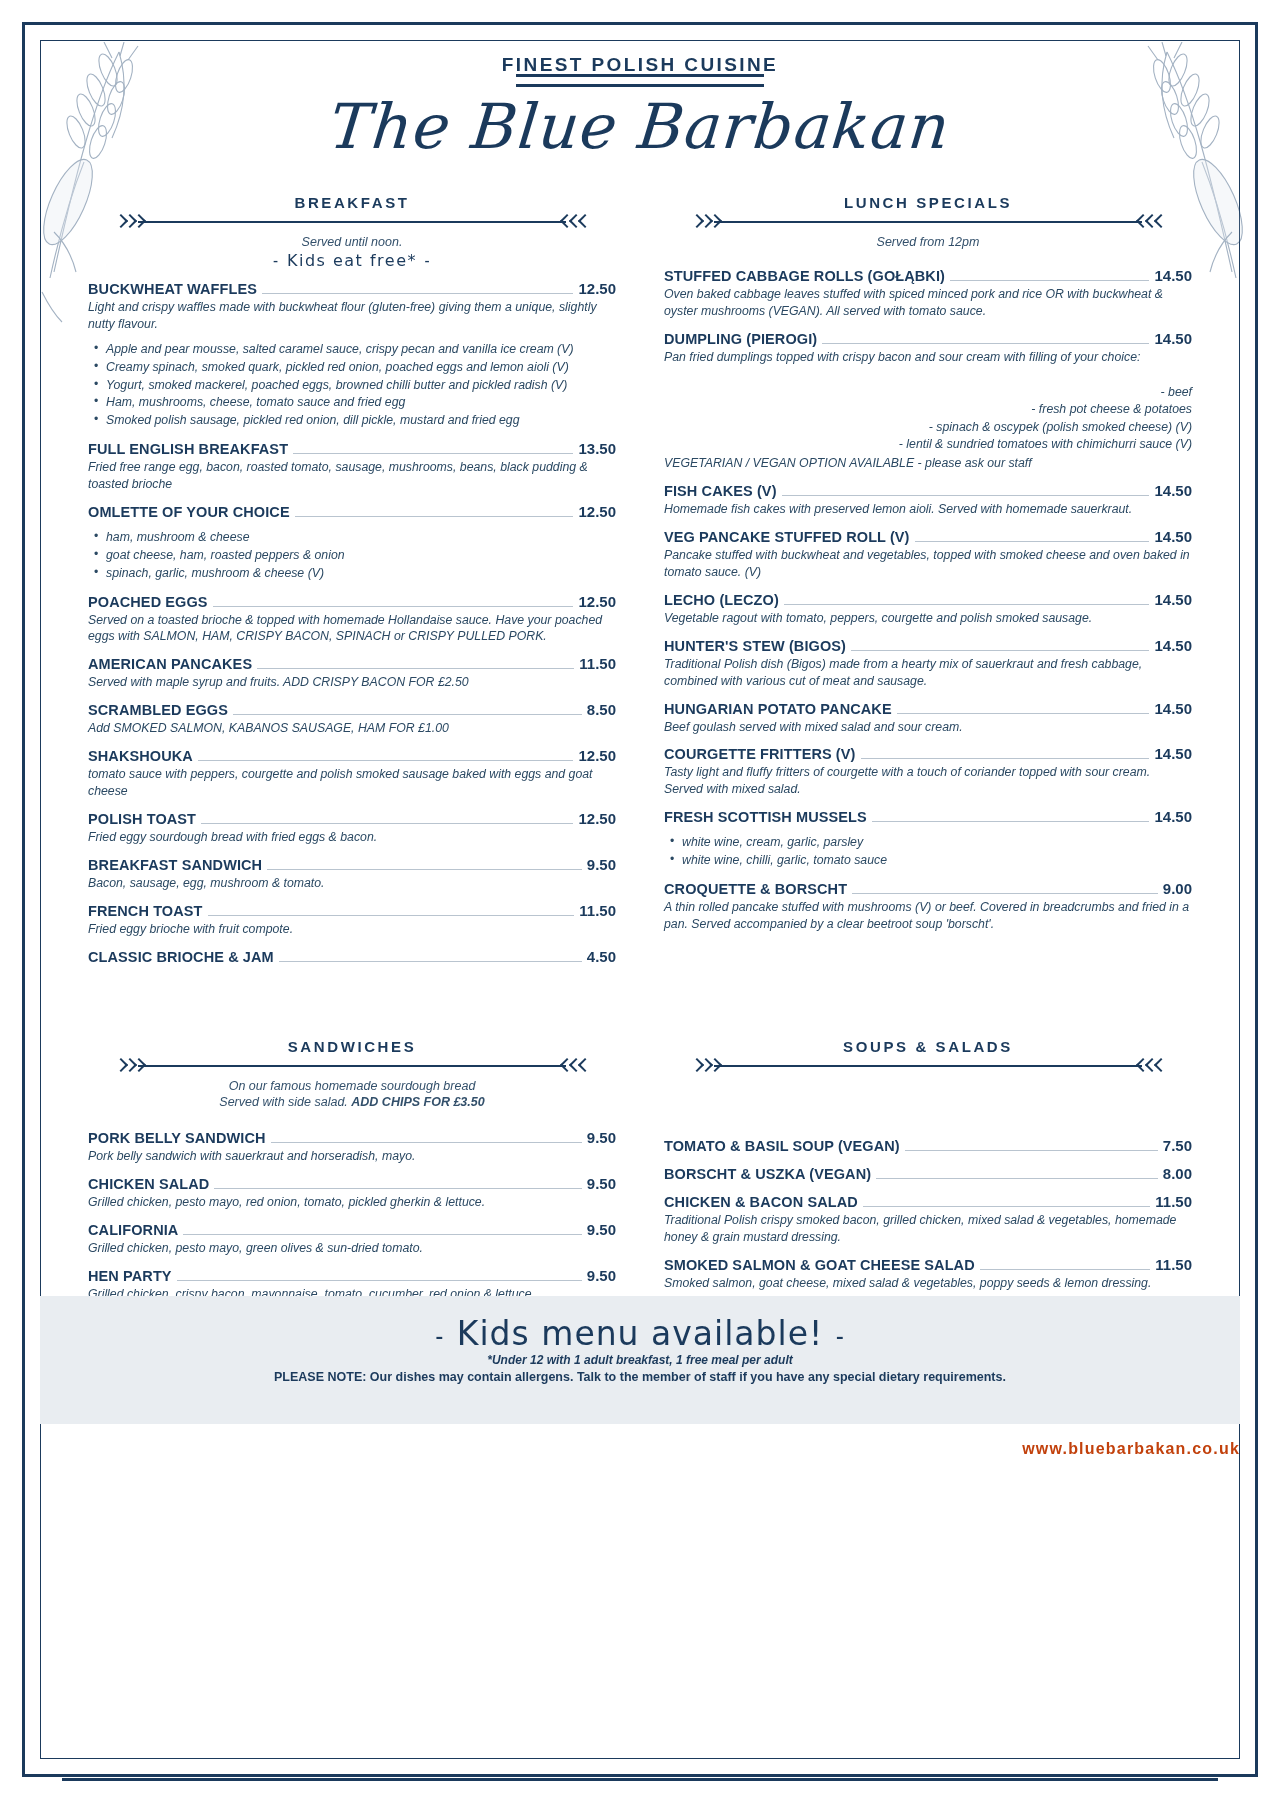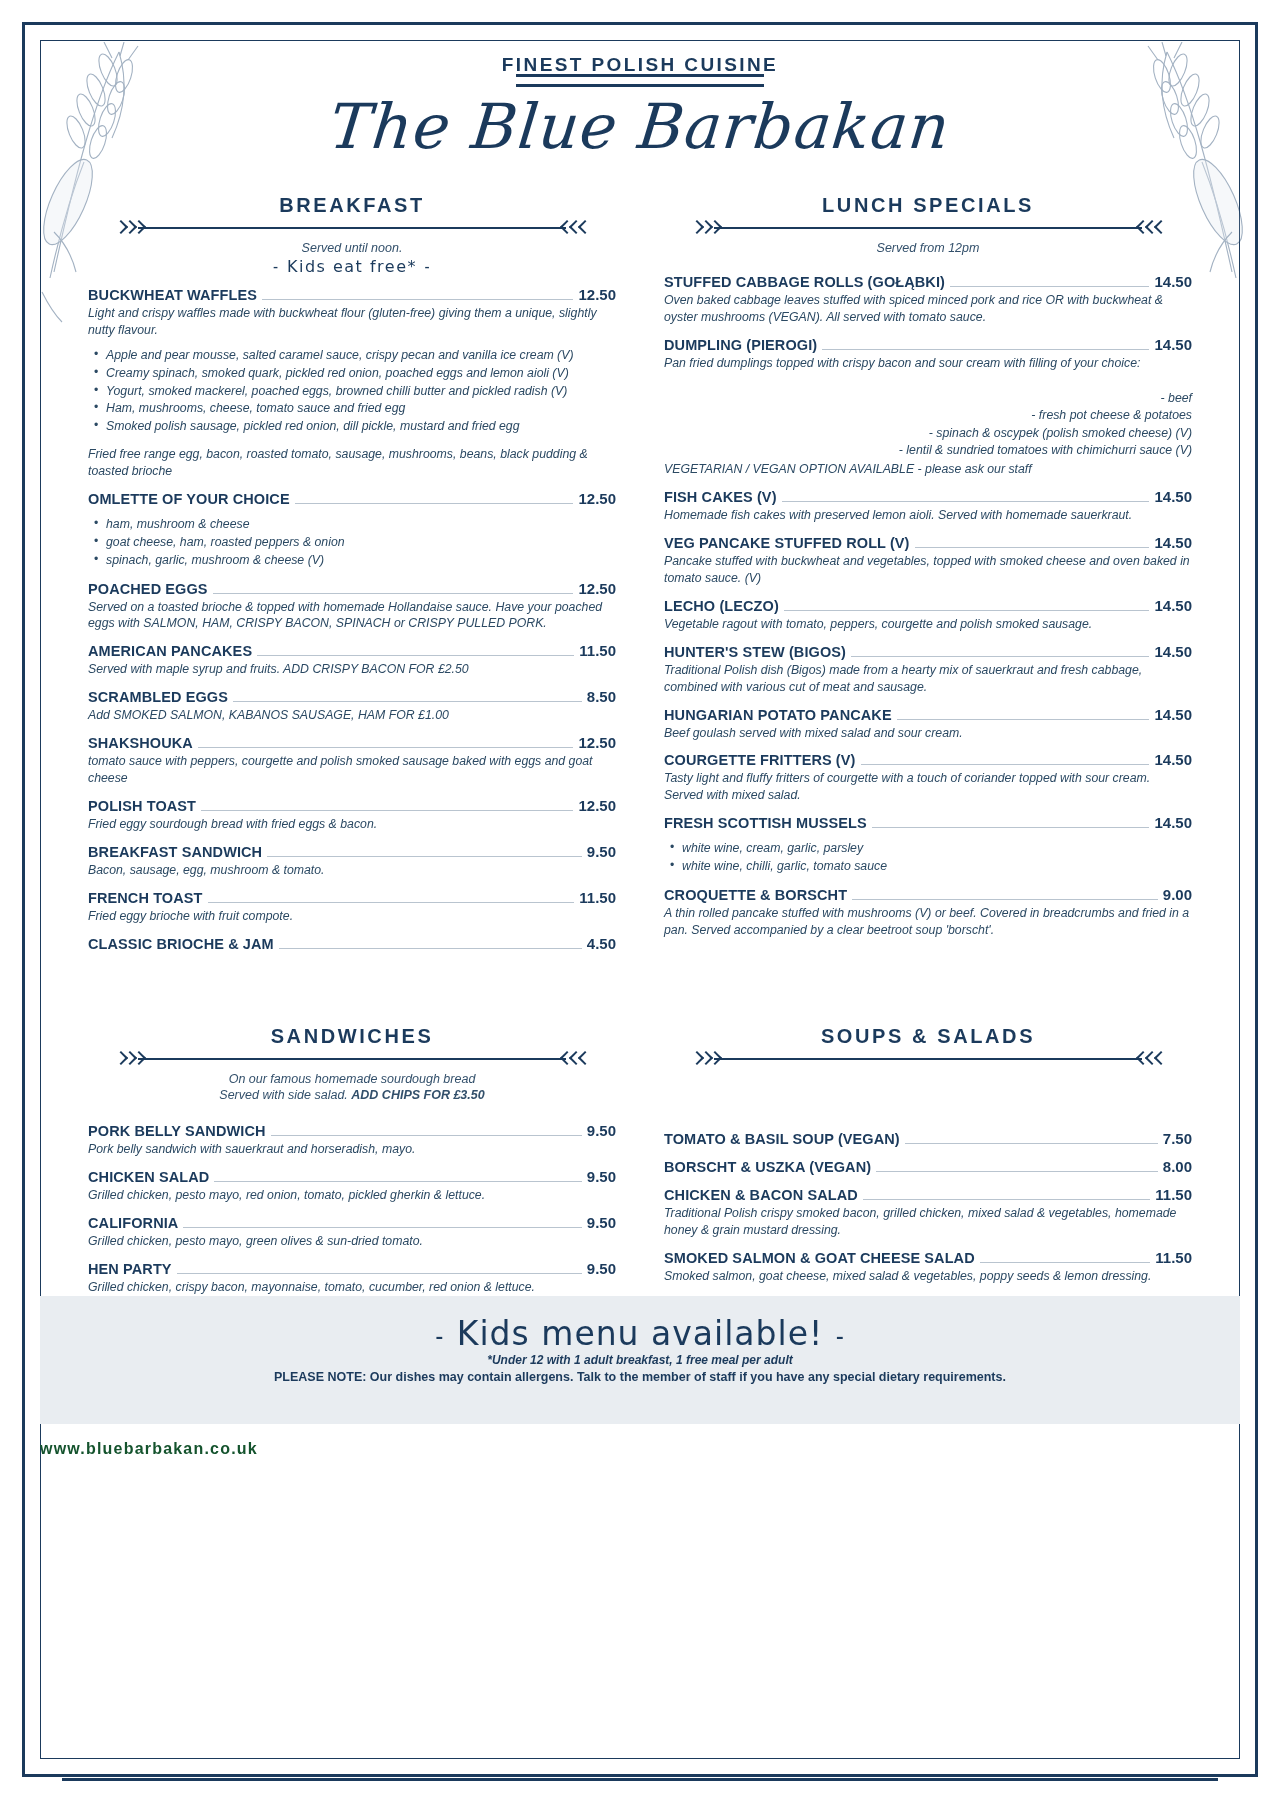--- a/index.html
+++ b/index.html
@@ -64,21 +64,21 @@
   .wheat { position: absolute; opacity: .55; }
   .wheat-left { left: 24px; top: 42px; }
   .wheat-right { right: 18px; top: 42px; }
 
   
   .cols { display: flex; gap: 48px; padding: 0 48px; margin-top: 4px; }
   .col { flex: 1 1 0; min-width: 0; }
 
   .sec-title {
     text-align: center;
-    font-size: 20px;
+    font-size: 15px;
     font-weight: 700;
     letter-spacing: 2.6px;
     color: #1b3a5c;
     margin-bottom: 2px;
   }
   .arrow-rule {
     position: relative;
     height: 18px;
     margin: 0 24px 4px 24px;
   }
@@ -161,25 +161,25 @@
     color: #1b3a5c;
     letter-spacing: 1px;
   }
   .foot-line1 { font-size: 12px; font-weight: 700; font-style: italic; color:#1b3a5c;}
   .foot-line2 { font-size: 12.5px; font-weight: 700; margin-top: 3px; color:#1b3a5c;}
 
   .website {
     position: absolute;
     left: 0; right: 0;
     bottom: -34px;
-    text-align: left;
+    text-align: right;
     font-size: 16px;
     font-weight: 700;
     letter-spacing: 1.2px;
-    color: #14532d;
+    color: #c2410c;
   }
   .bottom-rule {
     position: absolute; bottom: 18px; left: 62px; right: 62px;
     height: 3px; background: #1b3a5c;
   }
 </style>
 </head>
 <body>
 
 <div class="page">
@@ -267,20 +267,25 @@
               <div class="desc">Light and crispy waffles made with buckwheat flour (gluten-free) giving them a unique, slightly nutty flavour.</div>
               <ul class="bul">
                 <li>Apple and pear mousse, salted caramel sauce, crispy pecan and vanilla ice cream (V)</li>
                 <li>Creamy spinach, smoked quark, pickled red onion, poached eggs and lemon aioli (V)</li>
                 <li>Yogurt, smoked mackerel, poached eggs, browned chilli butter and pickled radish (V)</li>
                 <li>Ham, mushrooms, cheese, tomato sauce and fried egg</li>
                 <li>Smoked polish sausage, pickled red onion, dill pickle, mustard and fried egg</li>
               </ul>
             </div>
             <div class="item">
+              <div class="item-head">
+                <span class="item-name">FULL ENGLISH BREAKFAST</span>
+                <span class="dots"></span>
+                <span class="price">13.50</span>
+              </div>
               <div class="desc">Fried free range egg, bacon, roasted tomato, sausage, mushrooms, beans, black pudding &amp; toasted brioche</div>
             </div>
             <div class="item">
               <div class="item-head">
                 <span class="item-name">OMLETTE OF YOUR CHOICE</span>
                 <span class="dots"></span>
                 <span class="price">12.50</span>
               </div>
               <ul class="bul">
                 <li>ham, mushroom &amp; cheese</li>

